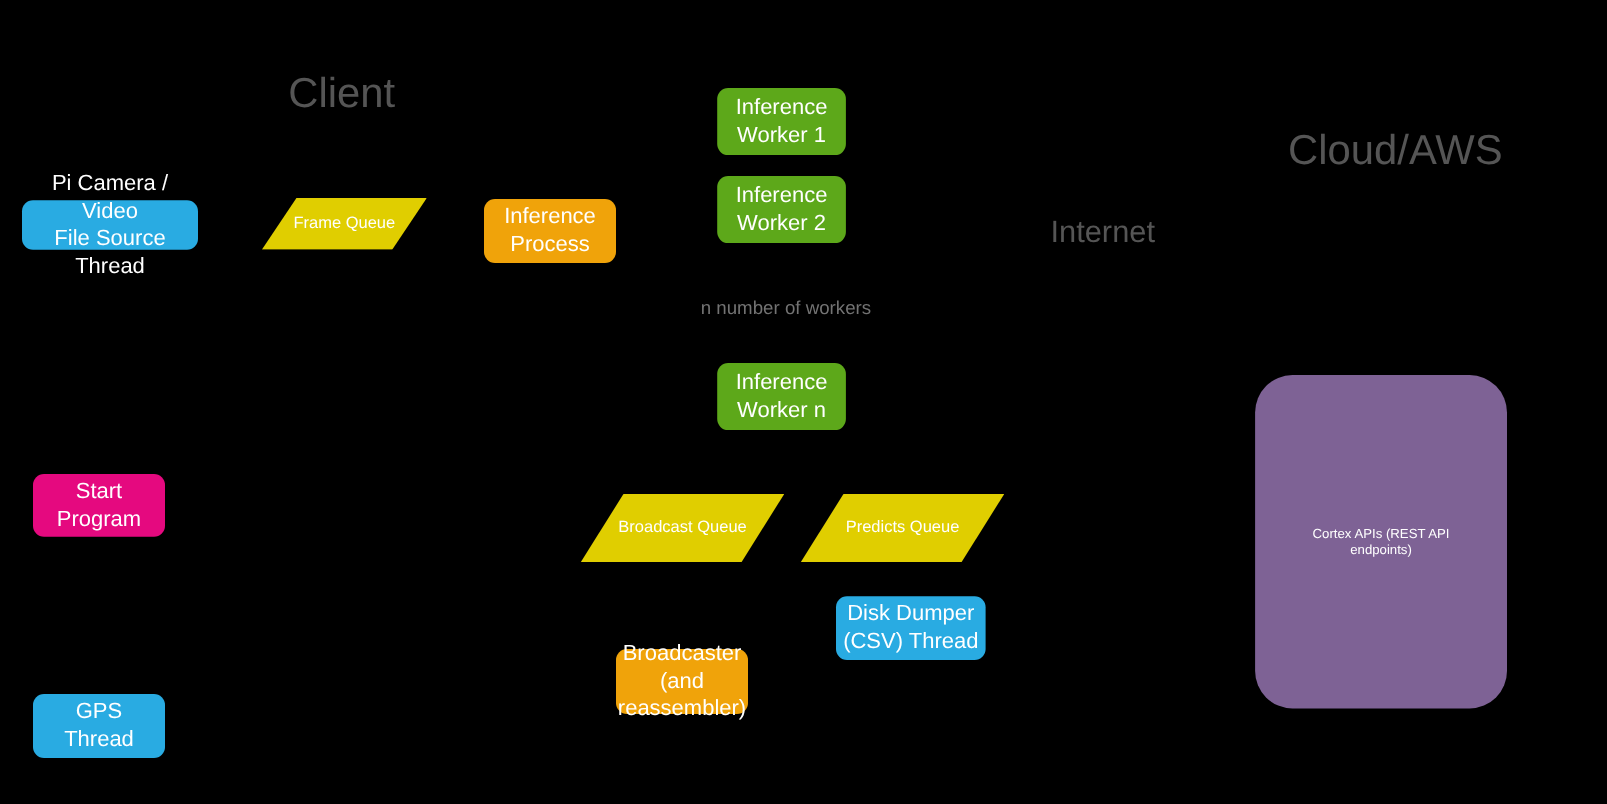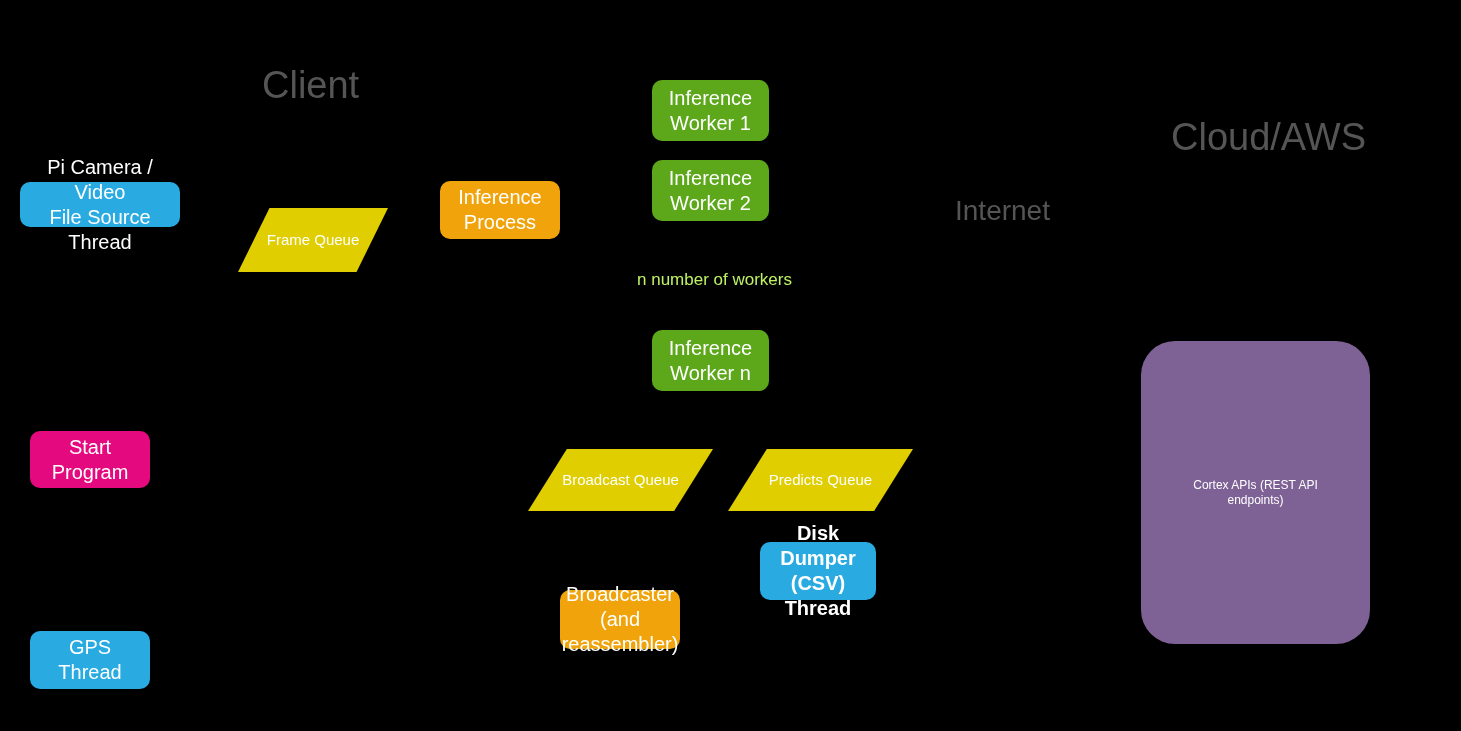--- a/index.html
+++ b/index.html
@@ -24,21 +24,21 @@
     position: absolute;
     color: #555555;
     font-family: "Liberation Sans", sans-serif;
     font-weight: 400;
     white-space: nowrap;
     line-height: 1;
     -webkit-font-smoothing: antialiased;
   }
   .zone-label.big   { font-size: 38px; }
   .zone-label.mid   { font-size: 28px; }
-  .zone-label.small { font-size: 17px; color: #bef264; }
+  .zone-label.small { font-size: 17px; color: #737373; }
 
   
   .node {
     position: absolute;
     box-sizing: border-box;
     display: flex;
     align-items: center;
     justify-content: center;
     text-align: center;
     color: #ffffff;
@@ -88,21 +88,21 @@
   <div class="zone-label big" style="left:1171px; top:98px;margin-top:20px;">Cloud/AWS</div>
 
   <div class="zone-label mid" style="left:955px; top:197px;">Internet</div>
 
   <div class="zone-label small" style="left:637px; top:271px;">n number of workers</div>
 
   <div class="node blue" style="left:20px; top:182px; width:160px; height:45px;">
     <span class="label">Pi Camera / Video<br>File Source Thread</span>
   </div>
 
-  <div class="queue" style="left:238px; top:180px; width:150px; height:64px;margin-top:28px;">
+  <div class="queue" style="left:238px; top:180px; width:150px; height:47px;">
     <span class="qlabel">Frame Queue</span>
   </div>
 
   <div class="node orange" style="left:440px; top:181px; width:120px; height:58px;">
     <span class="label">Inference<br>Process</span>
   </div>
 
   <div class="node green" style="left:652px; top:80px; width:117px; height:61px;">
     <span class="label">Inference<br>Worker 1</span>
   </div>
@@ -124,21 +124,21 @@
   </div>
 
   <div class="queue" style="left:528px; top:449px; width:185px; height:62px;">
     <span class="qlabel">Broadcast Queue</span>
   </div>
 
   <div class="queue" style="left:728px; top:449px; width:185px; height:62px;">
     <span class="qlabel">Predicts Queue</span>
   </div>
 
-  <div class="node blue" style="left:760px; top:542px; width:116px; height:58px;font-weight:bold;">
+  <div class="node blue" style="left:760px; top:542px; width:136px; height:58px;">
     <span class="label">Disk Dumper<br>(CSV) Thread</span>
   </div>
 
   <div class="node orange" style="left:560px; top:590px; width:120px; height:59px;">
     <span class="label">Broadcaster<br>(and<br>reassembler)</span>
   </div>
 
   <div class="node purple" style="left:1141px; top:341px; width:229px; height:303px;">
     <span class="label">Cortex APIs (REST API<br>endpoints)</span>
   </div>

